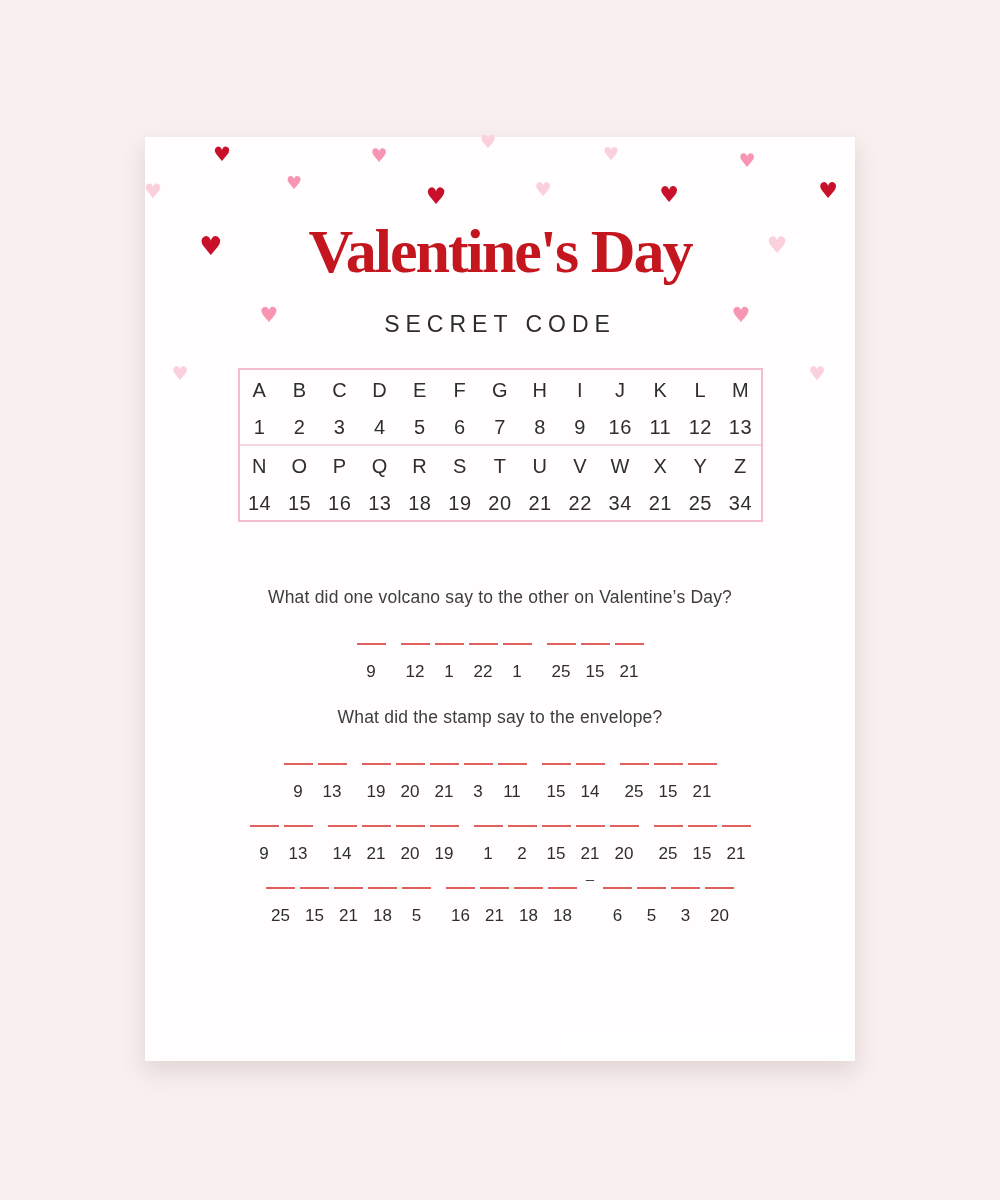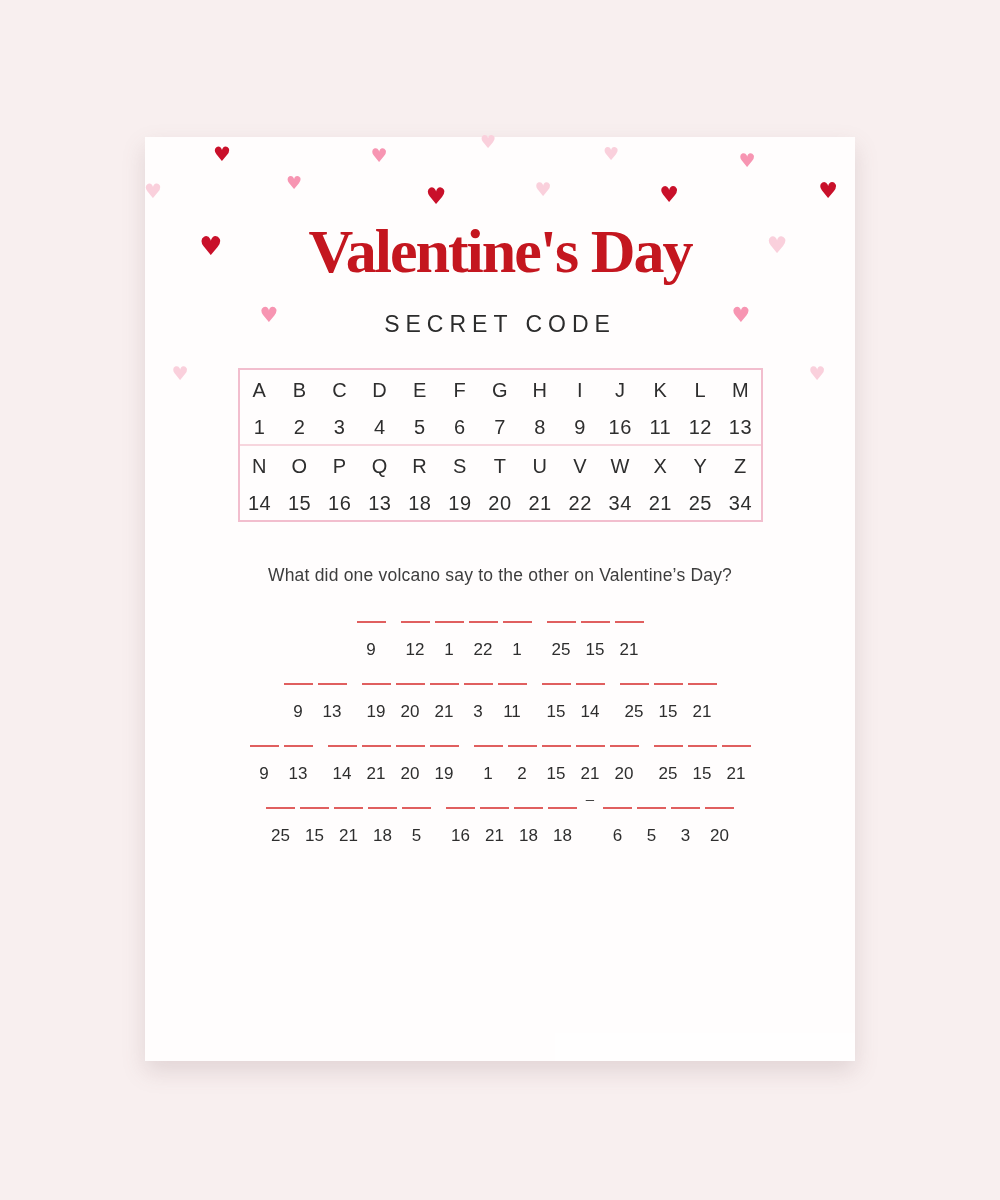--- a/index.html
+++ b/index.html
@@ -81,21 +81,21 @@
   }
   .table-row.letters{height:40px;}
   .table-row.numbers{height:34px;}
   .cell{
     font-size:20px;
     color:var(--table-text);
     letter-spacing:0.5px;
   }
   #questions{
     position:relative;
-    margin-top:41px;
+    margin-top:63px;
   }
   .question{margin-bottom:22px;}
   .q-text{
     font-size:17.5px;
     color:var(--text);
     line-height:24px;
     margin-bottom:34px;
     letter-spacing:0.2px;
   }
   .answer-row{
@@ -272,20 +272,21 @@
               <div class="num">15</div>
             </div>
             <div class="slot">
               <div class="line"></div>
               <div class="num">21</div>
             </div>
           </div>
         </div>
       </div>
       <div class="question">
+        <p class="q-text">What did the stamp say to the envelope?</p>
         <div class="answer-row">
           <div class="word-group">
             <div class="slot">
               <div class="line"></div>
               <div class="num">9</div>
             </div>
             <div class="slot">
               <div class="line"></div>
               <div class="num">13</div>
             </div>

